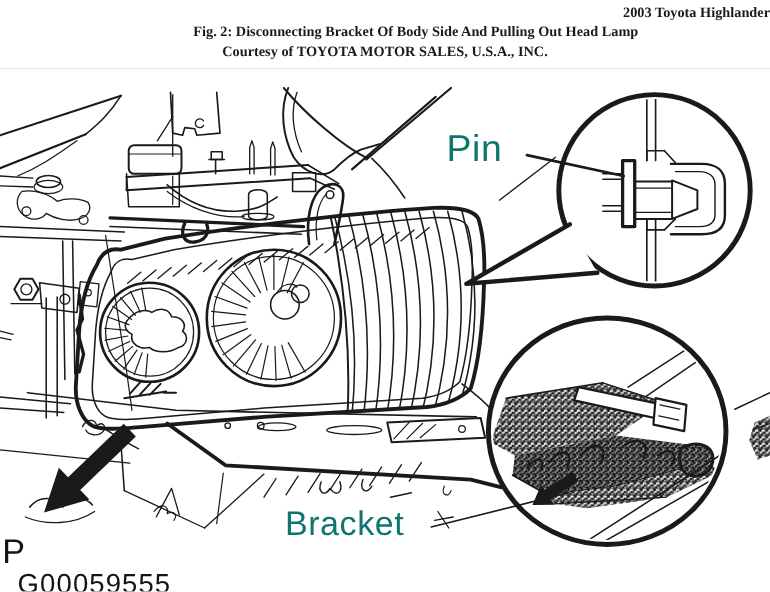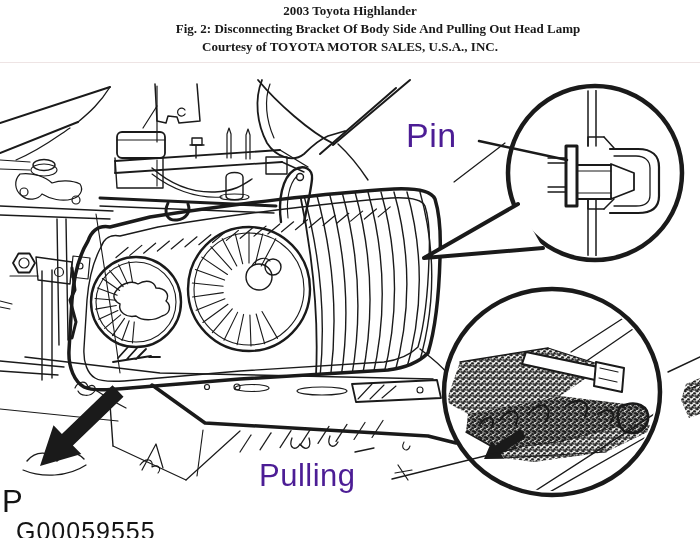--- a/index.html
+++ b/index.html
@@ -1,25 +1,25 @@
 <!DOCTYPE html>
 <html><head>
 <meta charset="utf-8">
 <style>
   html,body{margin:0;padding:0;background:#fff;}
   #page{position:relative;width:700px;height:538px;background:#fff;overflow:hidden;
         font-family:"Liberation Sans",sans-serif;color:#1a1a1a;}
   #art{position:absolute;left:0;top:0;}
   .hdr{position:absolute;left:0;width:700px;text-align:center;
        font-family:"Liberation Serif",serif;font-weight:bold;font-size:13px;line-height:16px;}
-  #hdr1{top:3px;}
+  #hdr1{top:3px;text-align:right;}
   #hdr2{top:21px;margin-left:28px;}
   #hdr3{top:39px;}
   #hdr-rule{position:absolute;left:0;top:62px;width:700px;height:1px;background:#eee4e4;}
-  .callout-label{position:absolute;font-weight:400;color:#4c1d95;letter-spacing:0.5px;}
+  .callout-label{position:absolute;font-weight:400;color:#0f766e;letter-spacing:0.5px;}
   #pin-label{left:406px;top:116px;font-size:34px;}
   #bracket-label{left:259px;top:458px;font-size:31px;}
   #page-marker{position:absolute;left:2px;top:484px;font-size:31px;color:#141414;}
   #figure-id-clip{position:absolute;left:16px;top:519px;height:19px;width:220px;overflow:hidden;}
   #figure-id{font-size:25px;line-height:25px;letter-spacing:1px;color:#141414;}
 </style>
 </head>
 <body>
 
 <div id="page">
@@ -297,18 +297,18 @@
         <path d="M504,458 L606,452" stroke-width="1.2"></path>
         <path d="M620,407 C636,399 650,406 648,420 C646,431 634,436 624,431 C618,427 616,414 620,407 Z" fill="url(#pat2)" stroke-width="2.5"></path>
         <path d="M535,491 L659,411 M548,493 L646,437" stroke-width="1.4"></path>
         <polygon points="520.2,428.8 495.3,445.4 492,440.5 484,459 504.2,458.8 500.9,453.8 525.8,437.2" fill="#1a1a1a" stroke="none"></polygon>
       </g>
       <path d="M392,479 L517,448" stroke-width="1.4"></path>
     </g>
   </svg>
 
   <div class="callout-label" id="pin-label">Pin</div>
-  <div class="callout-label" id="bracket-label">Pulling</div>
+  <div class="callout-label" id="bracket-label">Bracket</div>
   <div id="page-marker">P</div>
   <div id="figure-id-clip">
     <div id="figure-id">G00059555</div>
   </div>
 </div>
 
 </body></html>

